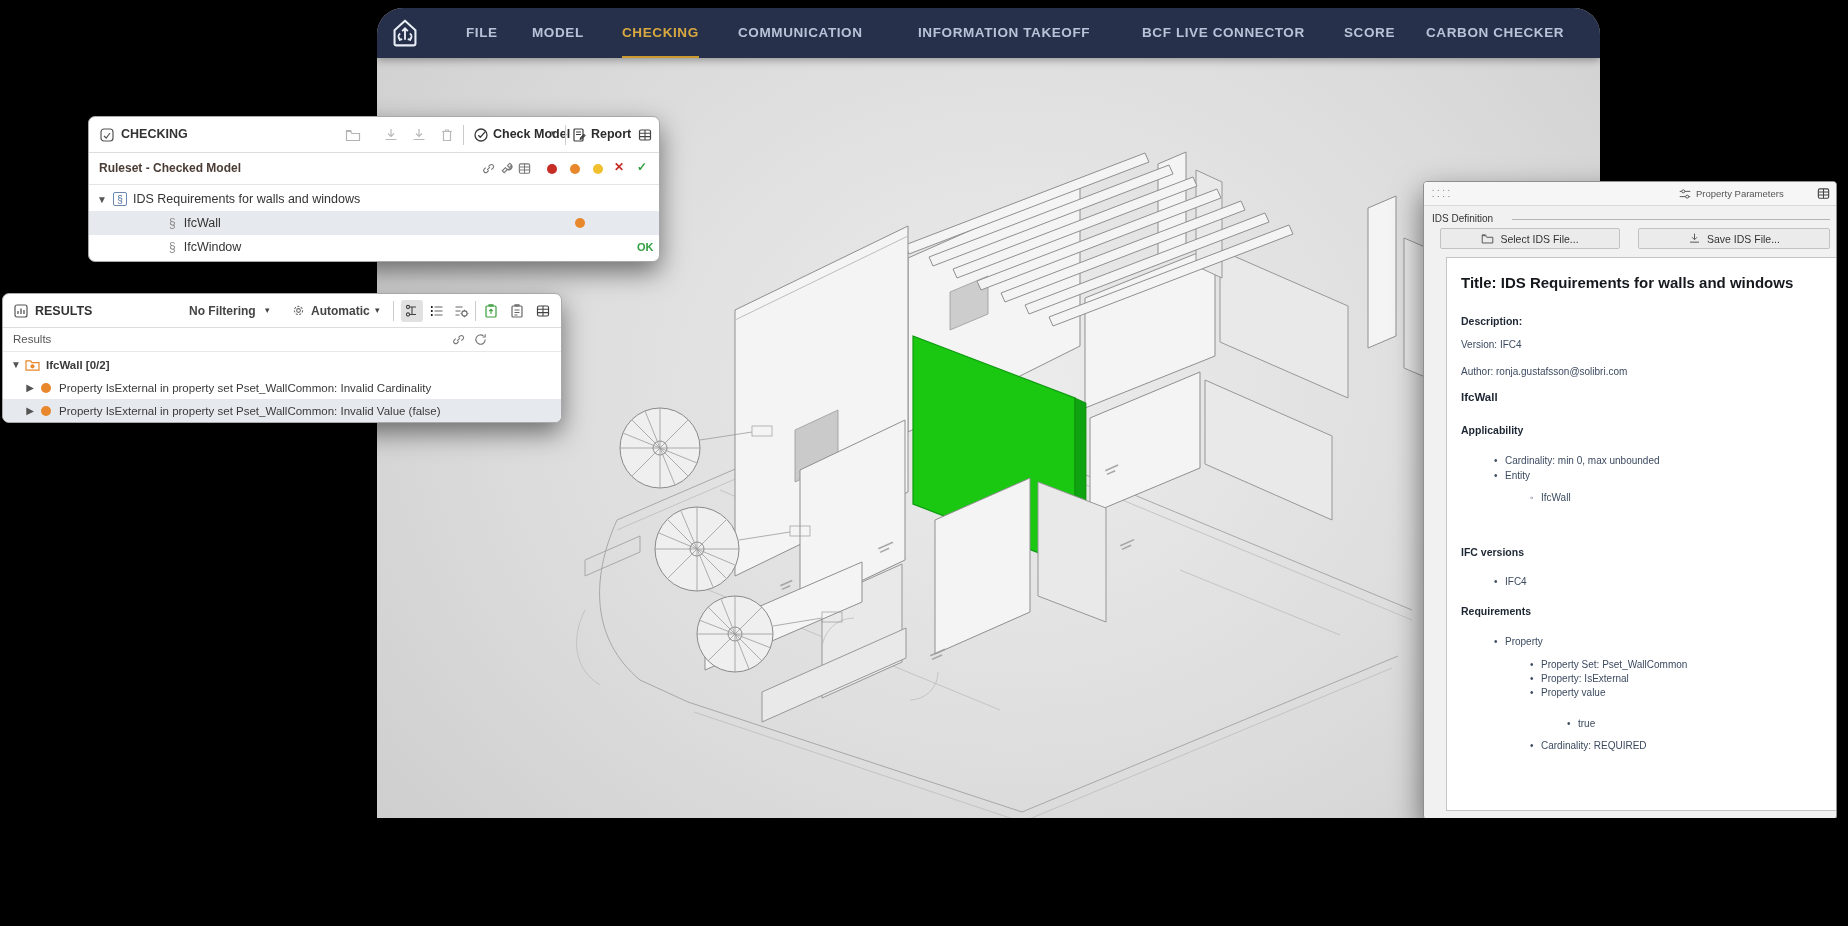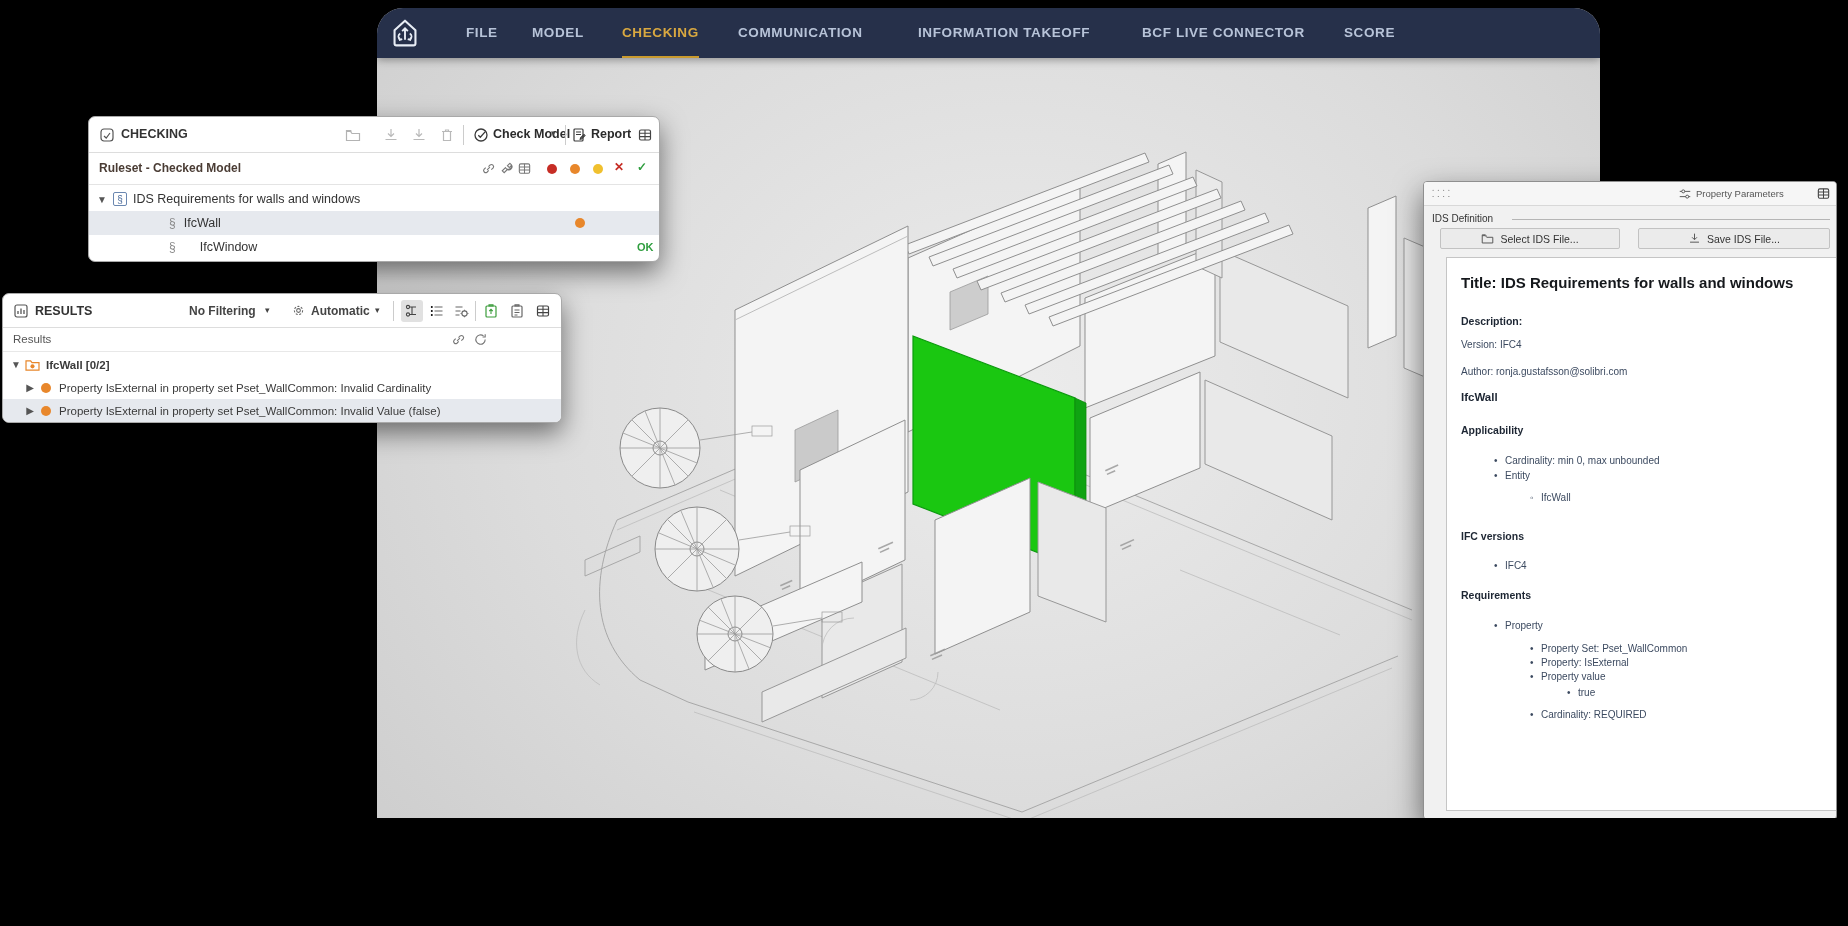--- a/index.html
+++ b/index.html
@@ -165,20 +165,21 @@
       <svg id="applogo" class="abs">
           <use href="#i-houselogo"></use>
         </svg>
       <div class="abs navitem" style="left:89px"><span class="navlab">FILE</span></div>
       <div class="abs navitem" style="left:155px"><span class="navlab">MODEL</span></div>
       <div class="abs navitem active" style="left:245px"><span class="navlab">CHECKING</span></div>
       <div class="abs navitem" style="left:361px"><span class="navlab">COMMUNICATION</span></div>
       <div class="abs navitem" style="left:541px"><span class="navlab">INFORMATION TAKEOFF</span></div>
       <div class="abs navitem" style="left:765px"><span class="navlab">BCF LIVE CONNECTOR</span></div>
       <div class="abs navitem" style="left:967px"><span class="navlab">SCORE</span></div>
+      <div class="abs navitem" style="left:1049px"><span class="navlab">CARBON CHECKER</span></div>
     </div>
 
     <svg class="abs" id="model" style="left:103px;top:132px" width="980" height="760" viewBox="0 0 980 760">
 
       <path class="pline" d="M137,380 L420,258 L932,470"></path>
       <path class="pline2" d="M137,390 L420,268 L932,480"></path>
       <path class="pline" d="M137,380 C110,440 112,500 160,540 L208,562 L542,672 L918,516"></path>
       <path class="pline2" d="M214,572 L542,682 L912,528"></path>
       <path class="pline" d="M945,190 C968,222 968,256 945,288"></path>
       <path class="pline2" d="M952,196 C972,226 972,252 952,282"></path>
@@ -360,21 +361,21 @@
       <span class="ruleicon" style="margin:0 6px 0 4px">§</span>
       <span>IDS Requirements for walls and windows</span>
     </div>
     <div class="trow abs sel" style="top:94px">
       <span class="sglyph" style="margin-left:80px">§</span>
       <span style="margin-left:8px">IfcWall</span>
       <span class="dot" style="position:absolute;left:486px;width:10px;height:10px;background:#e8872b"></span>
     </div>
     <div class="trow abs" style="top:118px">
       <span class="sglyph" style="margin-left:80px">§</span>
-      <span style="margin-left:24px">IfcWindow</span>
+      <span style="margin-left:8px">IfcWindow</span>
       <span class="okbadge" style="position:absolute;left:548px">OK</span>
     </div>
   </div>
 
   <div id="respanel" class="abs panel">
     <div id="res-title-row" class="abs">
       <svg class="abs icon" style="left:10px;top:9px;color:#555" width="16" height="16">
           <use href="#i-results"></use>
         </svg>
       <span class="abs ptitle" style="left:32px;top:10px">RESULTS</span>
@@ -463,25 +464,25 @@
     <div id="ids-card" class="abs">
       <div class="doc-title">Title: IDS Requirements for walls and windows</div>
       <div class="doc-h" style="margin-top:24px">Description:</div>
       <div class="doc-t" style="margin-top:12px">Version: IFC4</div>
       <div class="doc-t" style="margin-top:16px">Author: ronja.gustafsson@solibri.com</div>
       <div class="doc-h" style="margin-top:14px;font-size:11.5px">IfcWall</div>
       <div class="doc-h" style="margin-top:21px">Applicability</div>
       <div class="doc-li" style="margin:19px 0 0 44px">Cardinality: min 0, max unbounded</div>
       <div class="doc-li" style="margin:4px 0 0 44px">Entity</div>
       <div class="doc-li hollow" style="margin:11px 0 0 80px">IfcWall</div>
-      <div class="doc-h" style="margin-top:27px">IFC versions</div>
+      <div class="doc-h" style="margin-top:43px">IFC versions</div>
       <div class="doc-li" style="margin:18px 0 0 44px">IFC4</div>
       <div class="doc-h" style="margin-top:18px">Requirements</div>
       <div class="doc-li" style="margin:19px 0 0 44px">Property</div>
       <div class="doc-li" style="margin:12px 0 0 80px">Property Set: Pset_WallCommon</div>
       <div class="doc-li" style="margin:3px 0 0 80px">Property: IsExternal</div>
       <div class="doc-li" style="margin:3px 0 0 80px">Property value</div>
-      <div class="doc-li" style="margin:5px 0 0 117px">true</div>
+      <div class="doc-li" style="margin:20px 0 0 117px">true</div>
       <div class="doc-li" style="margin:11px 0 0 80px">Cardinality: REQUIRED</div>
     </div>
   </div>
 
 </div>
 
 </body></html>

